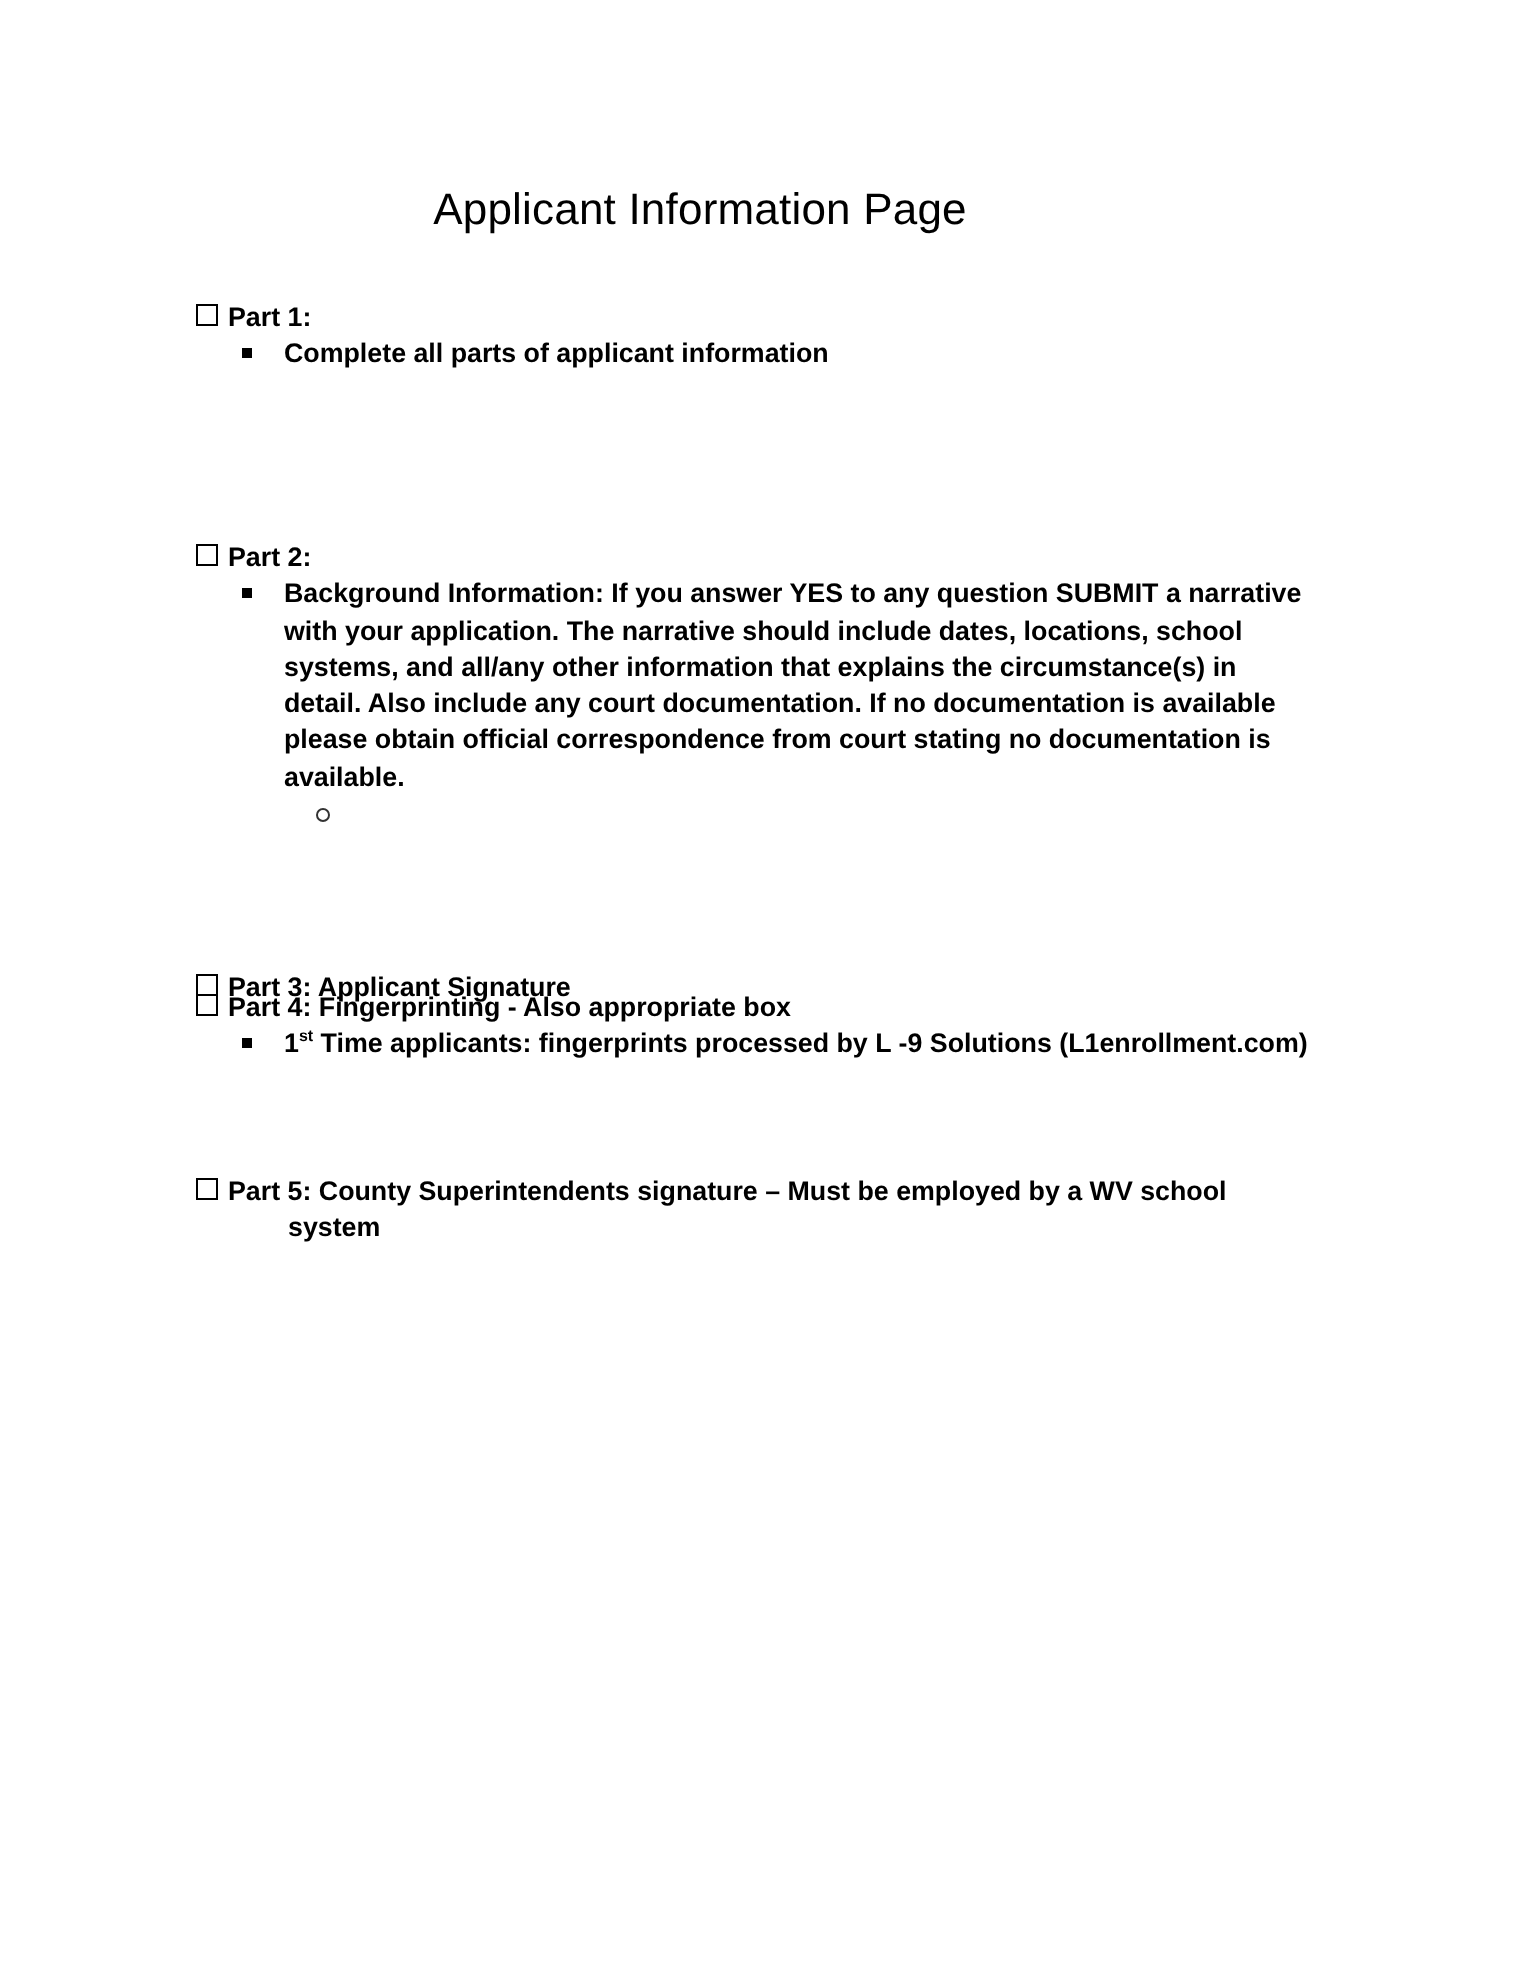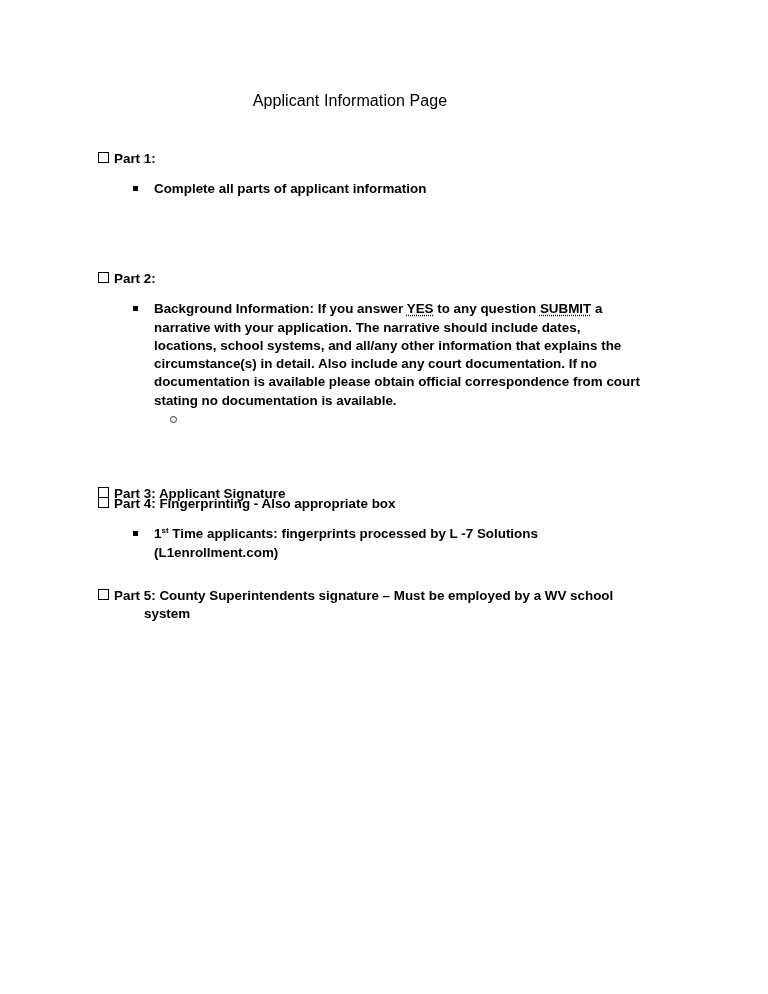--- a/index.html
+++ b/index.html
@@ -14,21 +14,21 @@
       overflow: hidden;
       font-family: "Liberation Sans", sans-serif;
       color: #000000;
     }
     .title {
       position: absolute;
       top: 92px;
       left: 0;
       width: 700px;
       text-align: center;
-      font-size: 16px;
+      font-size: 22px;
       font-weight: normal;
       letter-spacing: 0.1px;
     }
     .section {
       position: absolute;
       left: 98px;
       width: 560px;
       font-size: 13.4px;
       font-weight: bold;
       line-height: 18.3px;
@@ -49,21 +49,21 @@
     }
     .part-head-text {
       flex: 1;
     }
     .hang {
       padding-left: 44px;
       text-indent: -44px;
     }
     ul.bullets {
       list-style: none;
-      margin: 12px;
+      margin: 0;
       padding: 0;
     }
     ul.bullets > li {
       position: relative;
       padding-left: 44px;
     }
     .sq-bullet {
       position: absolute;
       left: 23px;
       top: 6px;
@@ -84,21 +84,20 @@
     .circ-bullet {
       position: absolute;
       left: 60px;
       top: 6px;
       width: 5px;
       height: 5px;
       border: 1px solid #333;
       border-radius: 50%;
     }
     .u {
-      text-decoration: underline;
       text-decoration-style: dotted;
       text-underline-offset: 2px;
     }
     sup {
       font-size: 8px;
       line-height: 0;
     }
   </style>
 </head>
 <body>
@@ -144,21 +143,21 @@
 </div>
 
 <div class="section" style="top:495px;">
   <div class="part-head">
     <span class="checkbox"></span>
     <span class="part-head-text">Part 4:  Fingerprinting  - Also appropriate box</span>
   </div>
   <ul class="bullets">
     <li>
       <span class="sq-bullet"></span>
-      <span>1</span><sup>st</sup><span> Time applicants:  fingerprints processed by L -7 Solutions (L1enrollment.com)</span>
+      <span>1</span><sup>st</sup><span> Time applicants:  fingerprints processed by L -9 Solutions (L1enrollment.com)</span>
     </li>
   </ul>
 </div>
 
 <div class="section" style="top:587px;">
   <div class="part-head">
     <span class="checkbox"></span>
     <span class="part-head-text hang" style="padding-left:30px;text-indent:-30px;margin-left:0;">Part 5:  County Superintendents signature – Must be employed by a WV school system</span>
   </div>
 </div>

